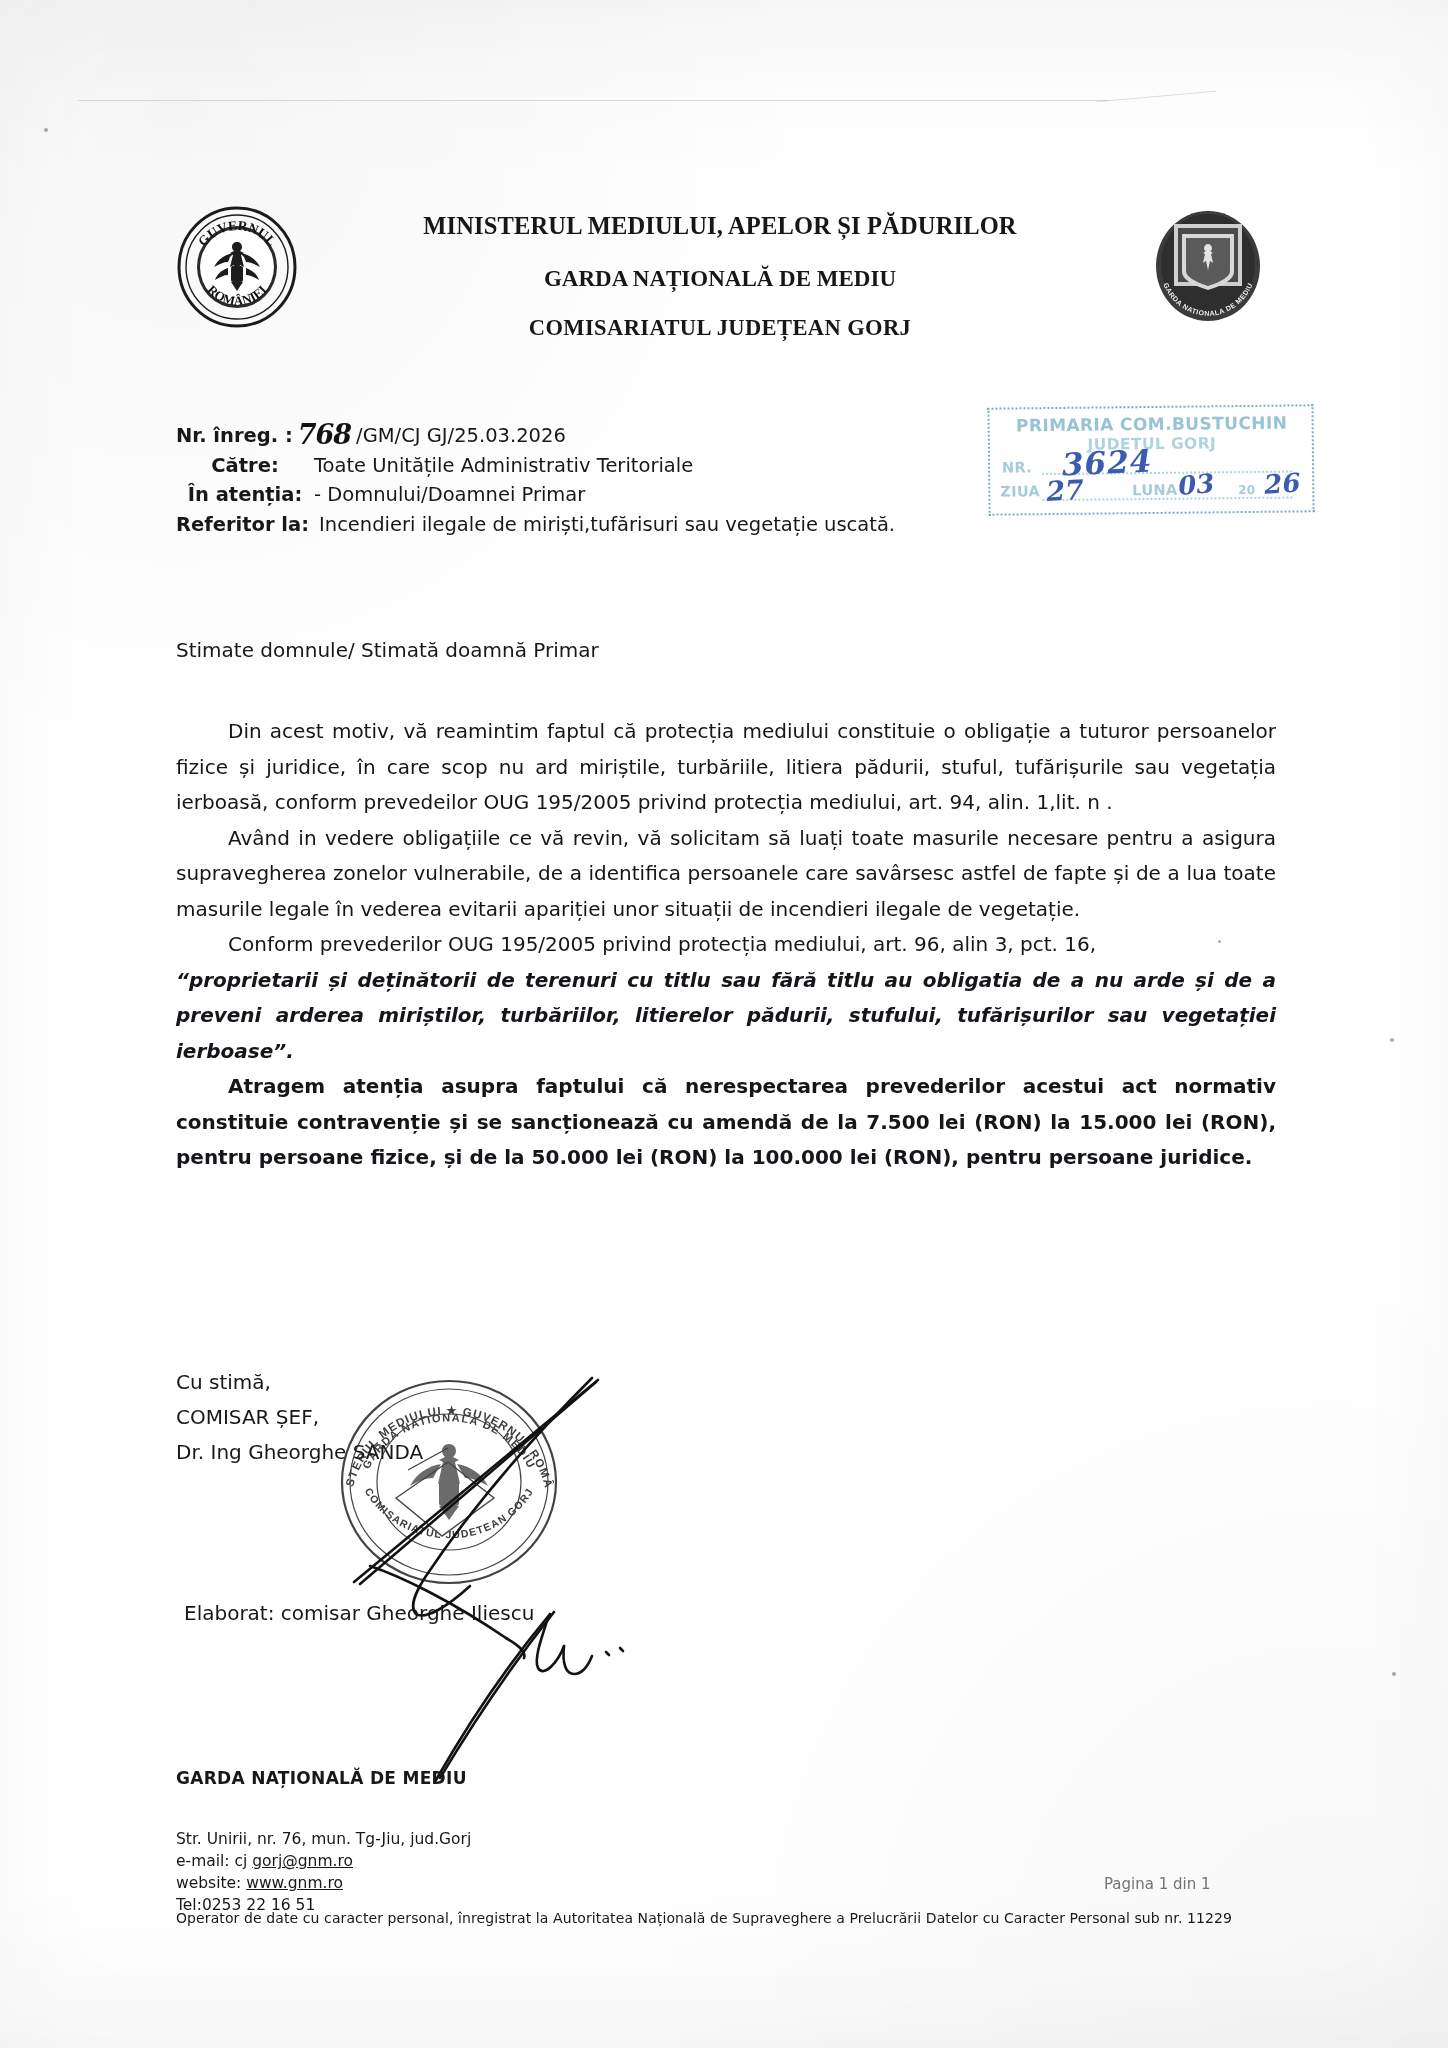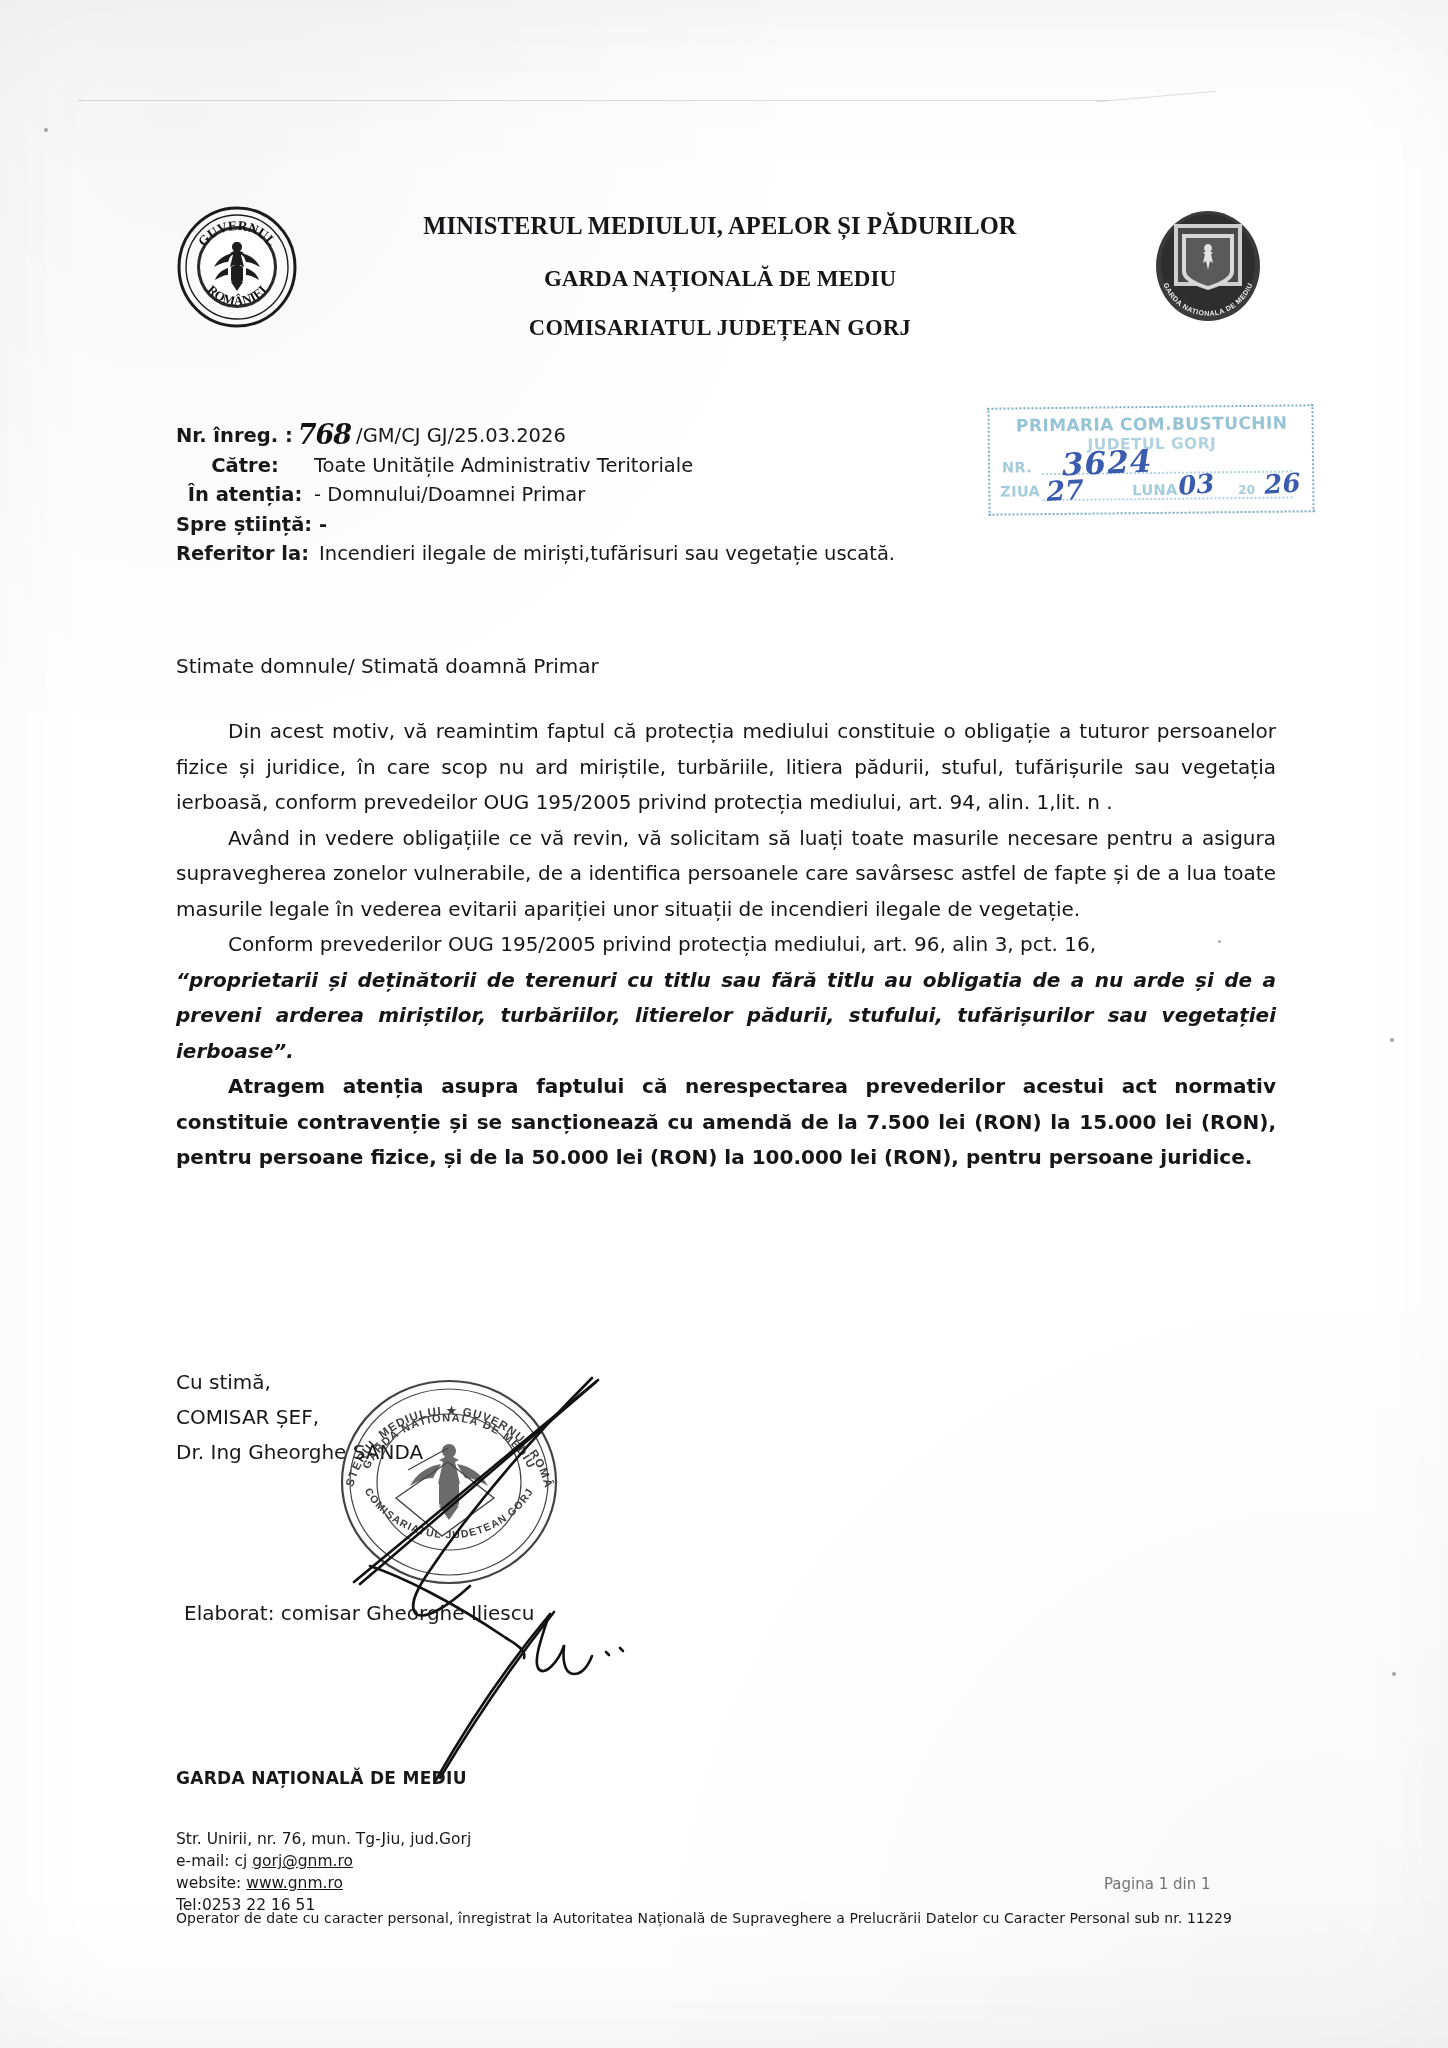--- a/index.html
+++ b/index.html
@@ -206,21 +206,21 @@
   }
   .hb-nr   { left: 72px;  top: 36px;  font-size: 31px; letter-spacing: 1px; transform: rotate(-2deg); }
   .hb-ziua { left: 56px;  top: 66px;  font-size: 27px; transform: rotate(-3deg); }
   .hb-luna { left: 188px; top: 62px;  font-size: 26px; transform: rotate(-4deg); }
   .hb-an   { left: 274px; top: 62px;  font-size: 26px; transform: rotate(-3deg); }
 
   
   .salutation {
     position: absolute;
     left: 176px;
-    top: 654px;
+    top: 638px;
     font-size: 20px;
     color: #18181b;
     text-align: center;
   }
   .body {
     position: absolute;
     left: 176px;
     top: 714px;
     width: 1100px;
     font-size: 20px;
@@ -394,23 +394,20 @@
       <span class="hand-num">768</span>
       <span class="ref-value">/GM/CJ GJ/25.03.2026</span>
     </div>
     <div class="ref-row">
       <span class="ref-label w-col">Către:</span>
       <span class="ref-value">Toate Unitățile Administrativ Teritoriale</span>
     </div>
     <div class="ref-row">
       <span class="ref-label w-col">În atenția:</span>
       <span class="ref-value">- Domnului/Doamnei Primar</span>
-    </div>
-    <div class="ref-row">
-      <span class="ref-label">Spre știință: -</span>
     </div>
     <div class="ref-row">
       <span class="ref-label">Referitor la:</span>
       <span class="ref-value" style="padding-left:10px;">Incendieri ilegale de miriști,tufărisuri sau vegetație uscată.</span>
     </div>
   </div>
 
   <div class="reg-stamp">
     <div class="s-title">PRIMARIA COM.BUSTUCHIN</div>
     <div class="s-sub">JUDETUL GORJ</div>

